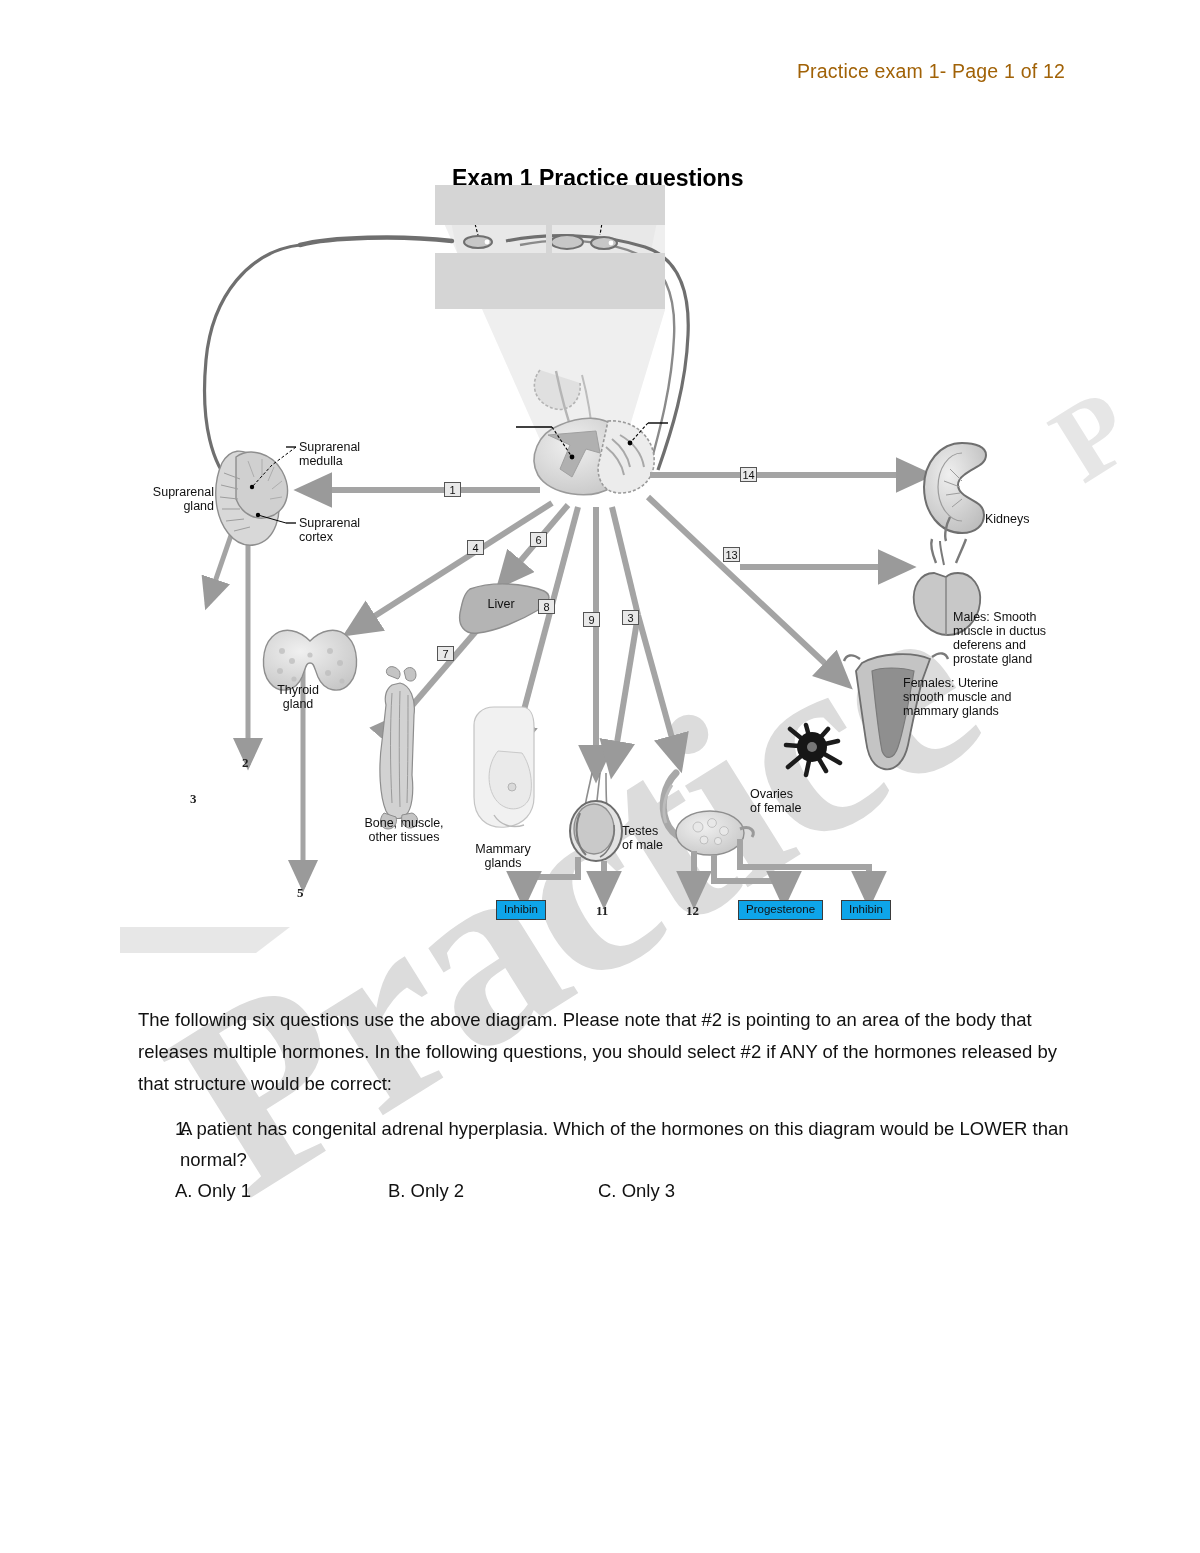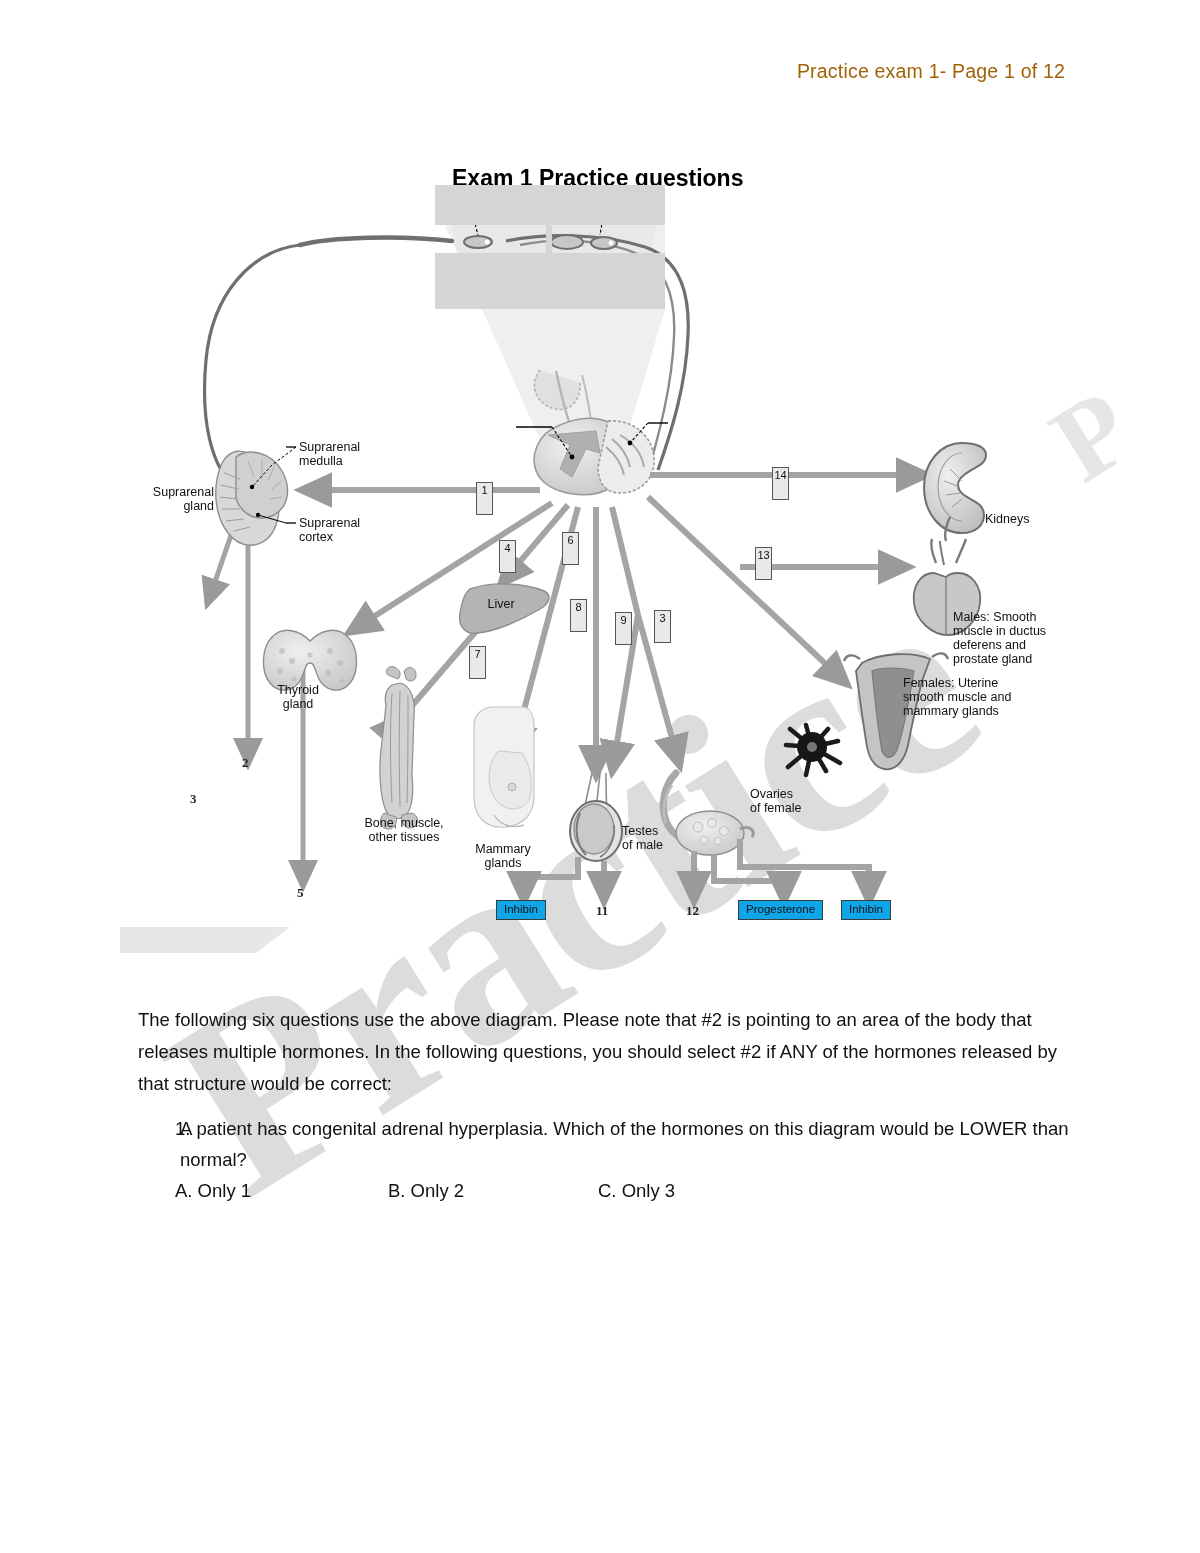--- a/index.html
+++ b/index.html
@@ -86,23 +86,22 @@
   .numbox {
     position: absolute;
     background: #e9e9e9;
     border: 1px solid #555;
     font-size: 11px;
     font-family: "Liberation Sans", sans-serif;
     color: #111;
     text-align: center;
     line-height: 14px;
     width: 17px;
-    height: 33px;
+    height: 15px;
     box-sizing: border-box;
-    margin-left: 32px;
   }
   
   .barenum {
     position: absolute;
     font-size: 13px;
     font-weight: bold;
     color: #222;
     font-family: "Liberation Serif", serif;
   }
   

